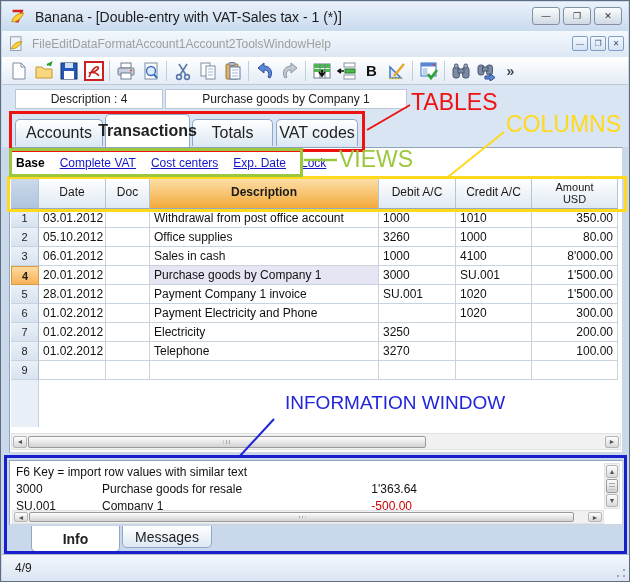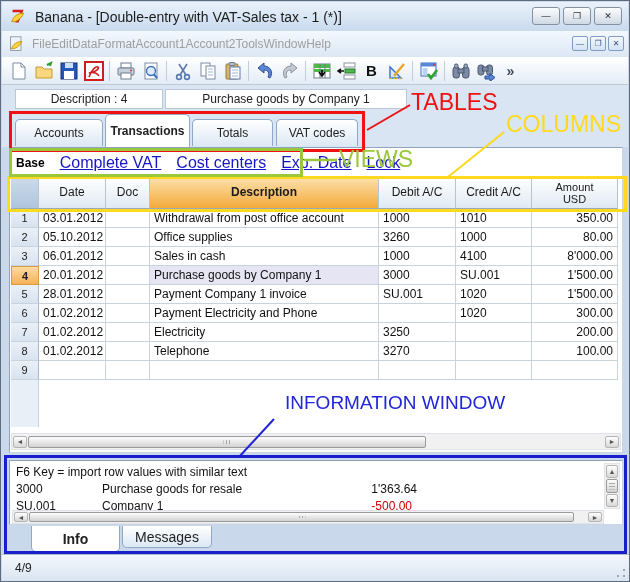--- a/index.html
+++ b/index.html
@@ -35,30 +35,30 @@
   .more-glyph{font-size:14px;font-weight:bold;color:#3c4a5c;}
 
   
   .descrow{position:absolute;left:1px;top:84px;width:626px;height:28px;background:#d9e5f3;}
   .descfield{position:absolute;top:4px;height:20px;background:#fff;border:1px solid #b9c7d8;
     font-size:12px;color:#222;display:flex;align-items:center;justify-content:center;}
 
   
   .tabstrip{position:absolute;left:1px;top:112px;width:626px;height:34px;background:#d9e5f3;}
   .tab{position:absolute;border:1px solid #8fa8c8;border-bottom:none;border-radius:5px 5px 0 0;
-    background:linear-gradient(#ffffff,#dce8f4);font-size:12px;color:#222;
+    background:linear-gradient(#ffffff,#dce8f4);font-size:16px;color:#222;
     display:flex;align-items:center;justify-content:center;}
   .tab.active{background:#fff;font-weight:bold;}
 
   
   .content-panel{position:absolute;left:8px;top:146px;width:614px;height:306px;background:#fff;
     border-top:1px solid #8fa3ba;border-left:1px solid #8fa3ba;border-right:1px solid #cbd6e2;border-bottom:1px solid #cbd6e2;}
   .viewsbar{position:absolute;left:0;top:0;width:100%;height:30px;display:flex;align-items:center;gap:15px;padding-left:6px;}
   .view-base{font-size:12px;font-weight:bold;color:#000;}
-  .view-link{font-size:16px;color:#1515c8;text-decoration:underline;}
+  .view-link{font-size:12px;color:#1515c8;text-decoration:underline;}
 
   .thead{position:absolute;left:1px;top:30px;display:grid;
     grid-template-columns:28px 67px 44px 229px 77px 76px 86px;height:31px;}
   .hcell{background:linear-gradient(#ffffff,#dfe9f3);border-right:1px solid #b6c3d2;border-bottom:1px solid #97aabf;
     font-size:12px;color:#1a1a1a;display:flex;flex-direction:column;align-items:center;justify-content:center;line-height:1.1;}
   .hcell.corner{background:linear-gradient(#ccdaeb,#afc5dd);}
   .hcell.desc{background:linear-gradient(#fce0ab,#f3aa3a);font-weight:bold;}
   .hcell .sub{font-size:11px;}
 
   .tbody{position:absolute;left:1px;top:61px;display:grid;

